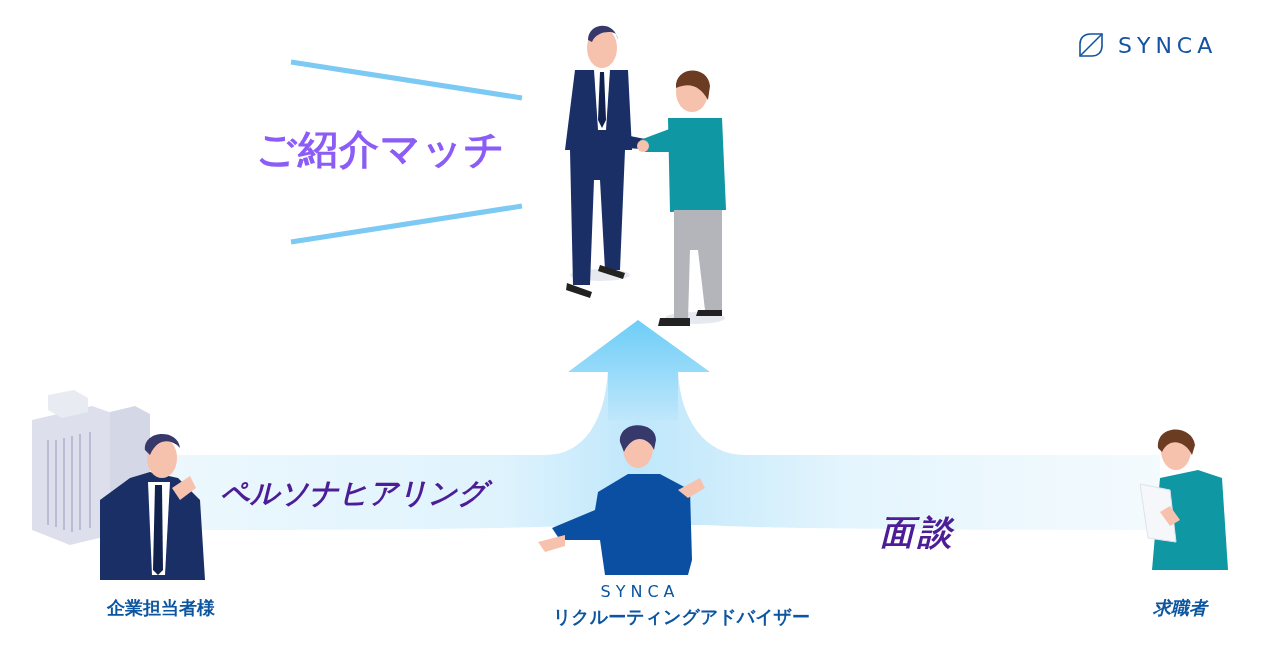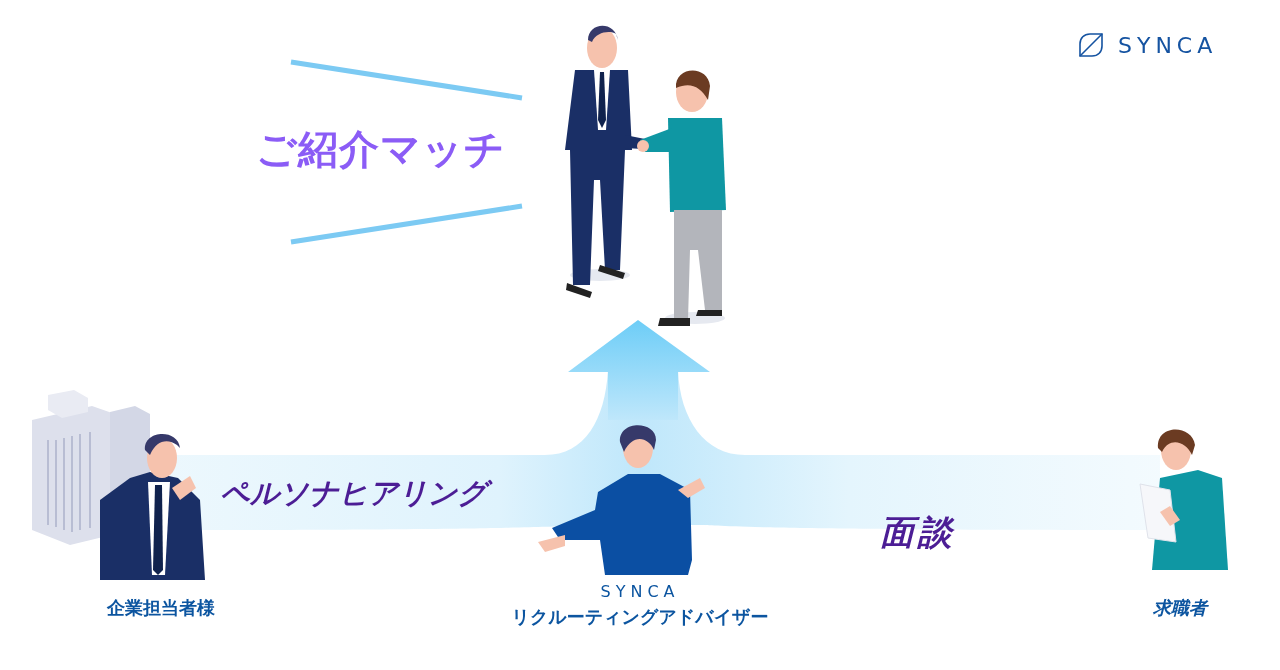--- a/index.html
+++ b/index.html
@@ -117,16 +117,16 @@
 
 <div class="abs title">ご紹介マッチ</div>
 
 <div class="abs flow-label persona">ペルソナヒアリング</div>
 <div class="abs flow-label mendan">面談</div>
 
 <div class="abs role-label" style="left:86px; top:596px; width:150px;">企業担当者様</div>
 
 <div class="abs" style="left:470px; top:582px; width:340px;">
   <div class="advisor-brand">SYNCA</div>
-  <div class="role-label" style="margin-top:4px;">リクルーティングアドバイザー</div>
+  <div class="role-label" style="margin-top:4px;text-align:right;">リクルーティングアドバイザー</div>
 </div>
 
 <div class="abs role-label" style="left:1140px; top:596px; width:80px;font-style:italic;">求職者</div>
 
 </body></html>

